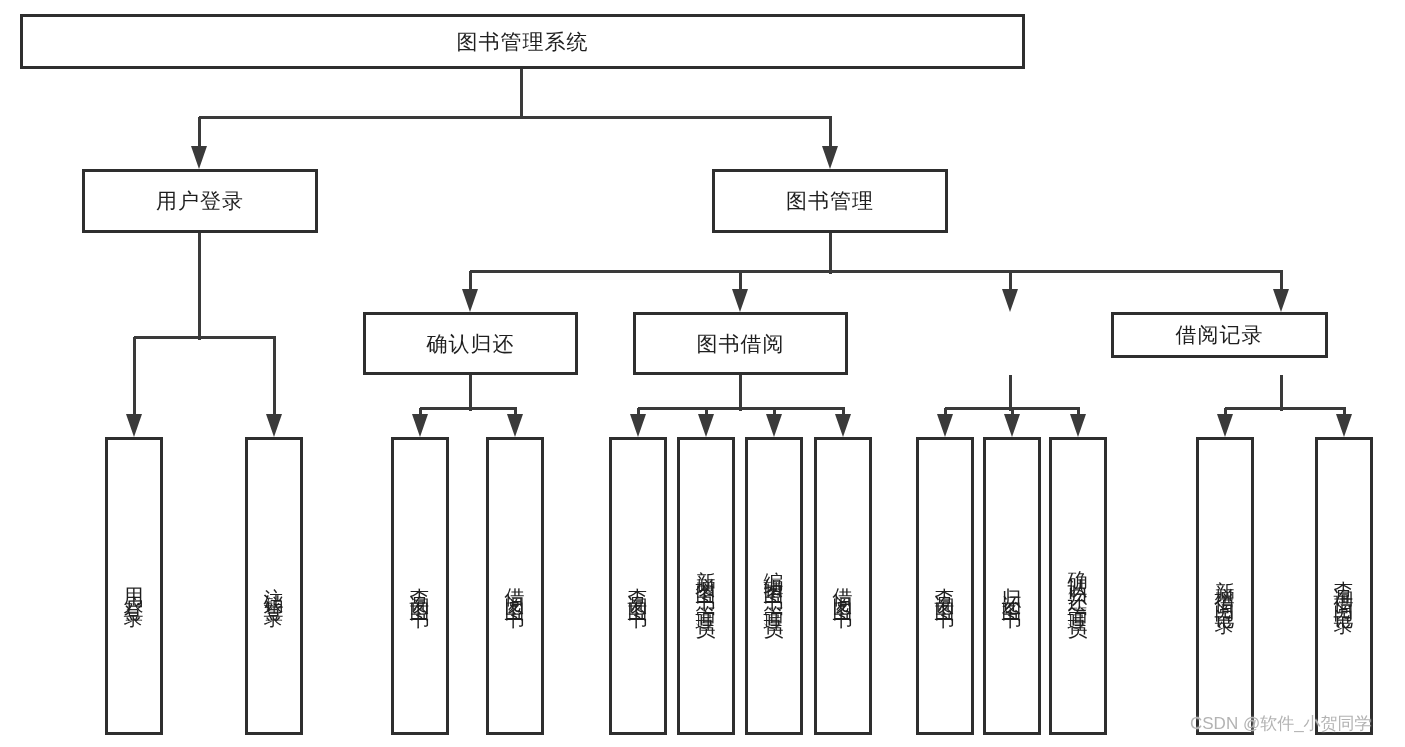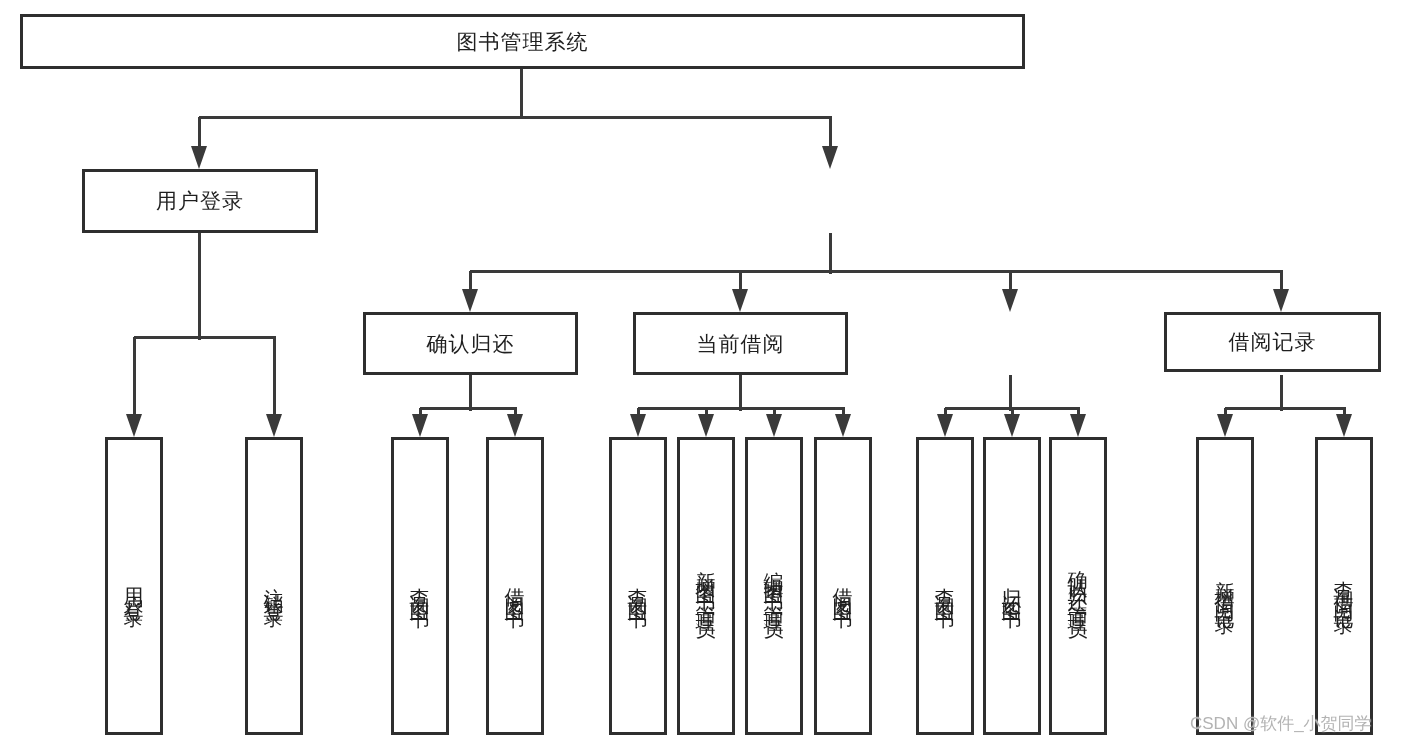--- a/index.html
+++ b/index.html
@@ -110,27 +110,30 @@
     <div class="arrowhead" style="left: 1004px; top: 414px;"></div>
     <div class="arrowhead" style="left: 1070px; top: 414px;"></div>
     <div class="arrowhead" style="left: 1217px; top: 414px;"></div>
     <div class="arrowhead" style="left: 1336px; top: 414px;"></div>
     <div class="node h" style="left: 20px; top: 14px; width: 1005px; height: 55px;">
       <span class="lbl">图书管理系统</span>
     </div>
     <div class="node h" style="left: 82px; top: 169px; width: 236px; height: 64px;">
       <span class="lbl">用户登录</span>
     </div>
+    <div class="node h" style="left: 712px; top: 169px; width: 236px; height: 64px;">
+      <span class="lbl">图书管理</span>
+    </div>
     <div class="node h" style="left: 363px; top: 312px; width: 215px; height: 63px;">
       <span class="lbl">确认归还</span>
     </div>
     <div class="node h" style="left: 633px; top: 312px; width: 215px; height: 63px;">
-      <span class="lbl">当前借阅</span>
+      <span class="lbl">图书借阅</span>
     </div>
-    <div class="node h" style="left: 1164px; top: 312px; width: 217px; height: 60px;">
+    <div class="node h" style="left: 1111px; top: 312px; width: 217px; height: 46px;">
       <span class="lbl">借阅记录</span>
     </div>
     <div class="node v" style="left: 105px; top: 437px; width: 58px; height: 298px;">
       <span class="lbl">用户登录</span>
     </div>
     <div class="node v" style="left: 245px; top: 437px; width: 58px; height: 298px;">
       <span class="lbl">注销登录</span>
     </div>
     <div class="node v" style="left: 391px; top: 437px; width: 58px; height: 298px;">
       <span class="lbl">查询图书</span>

